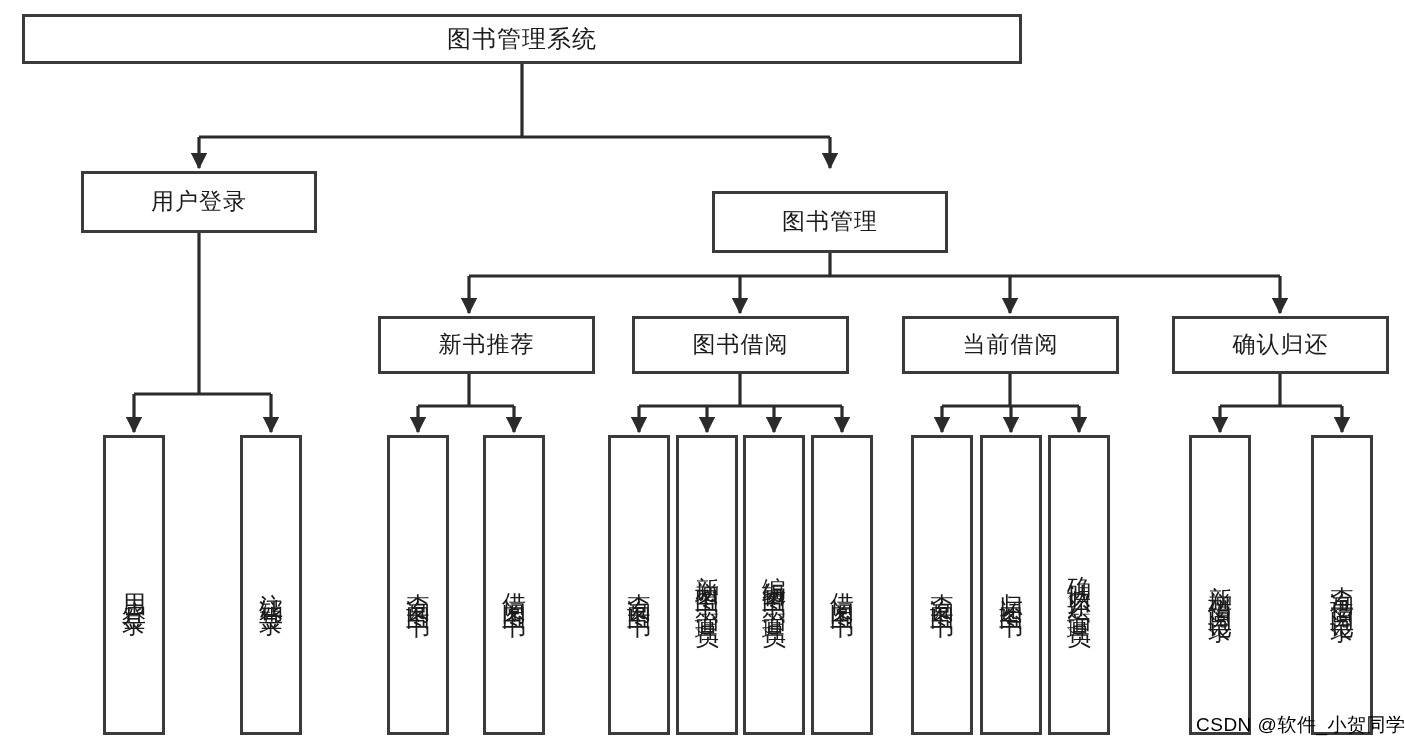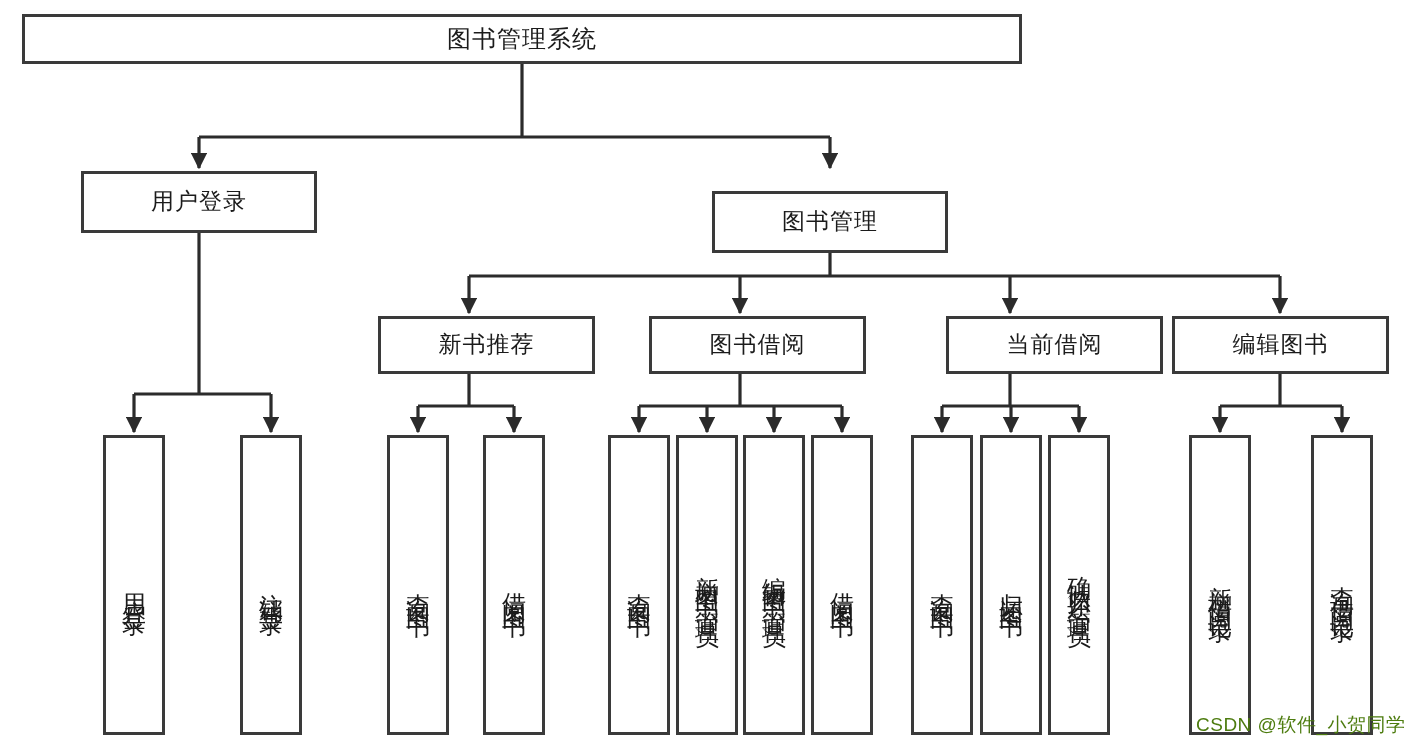--- a/index.html
+++ b/index.html
@@ -53,21 +53,21 @@
     white-space: nowrap;
   }
   .node.v .vtext {
     writing-mode: vertical-rl;
     text-orientation: upright;
     letter-spacing: 7px;
     display: block;
   }
   .watermark {
     position: absolute;
-    color: #4d7c0f;
+    color: #000000;
     font-size: 19px;
     white-space: nowrap;
     letter-spacing: 0.5px;
   }
 </style>
 </head>
 <body>
 
 <div id="canvas">
 
@@ -129,28 +129,28 @@
   <div class="node h" style="left:81px; top:171px; width:236px; height:62px;">
     <span>用户登录</span>
   </div>
   <div class="node h" style="left:712px; top:171px; width:236px; height:62px;margin-top:20px;">
     <span>图书管理</span>
   </div>
 
   <div class="node h" style="left:378px; top:316px; width:217px; height:58px;">
     <span>新书推荐</span>
   </div>
-  <div class="node h" style="left:632px; top:316px; width:217px; height:58px;margin-left:17px;">
+  <div class="node h" style="left:632px; top:316px; width:217px; height:58px;">
     <span>图书借阅</span>
   </div>
-  <div class="node h" style="left:946px; top:316px; width:217px; height:58px;">
+  <div class="node h" style="left:902px; top:316px; width:217px; height:58px;">
     <span>当前借阅</span>
   </div>
   <div class="node h" style="left:1172px; top:316px; width:217px; height:58px;">
-    <span>编辑图书</span>
+    <span>确认归还</span>
   </div>
 
   <div class="node v" style="left:103px; top:435px; width:62px; height:300px;">
     <span class="vtext">用户登录</span>
   </div>
   <div class="node v" style="left:240px; top:435px; width:62px; height:300px;">
     <span class="vtext">注销登录</span>
   </div>
   <div class="node v" style="left:387px; top:435px; width:62px; height:300px;">
     <span class="vtext">查询图书</span>

